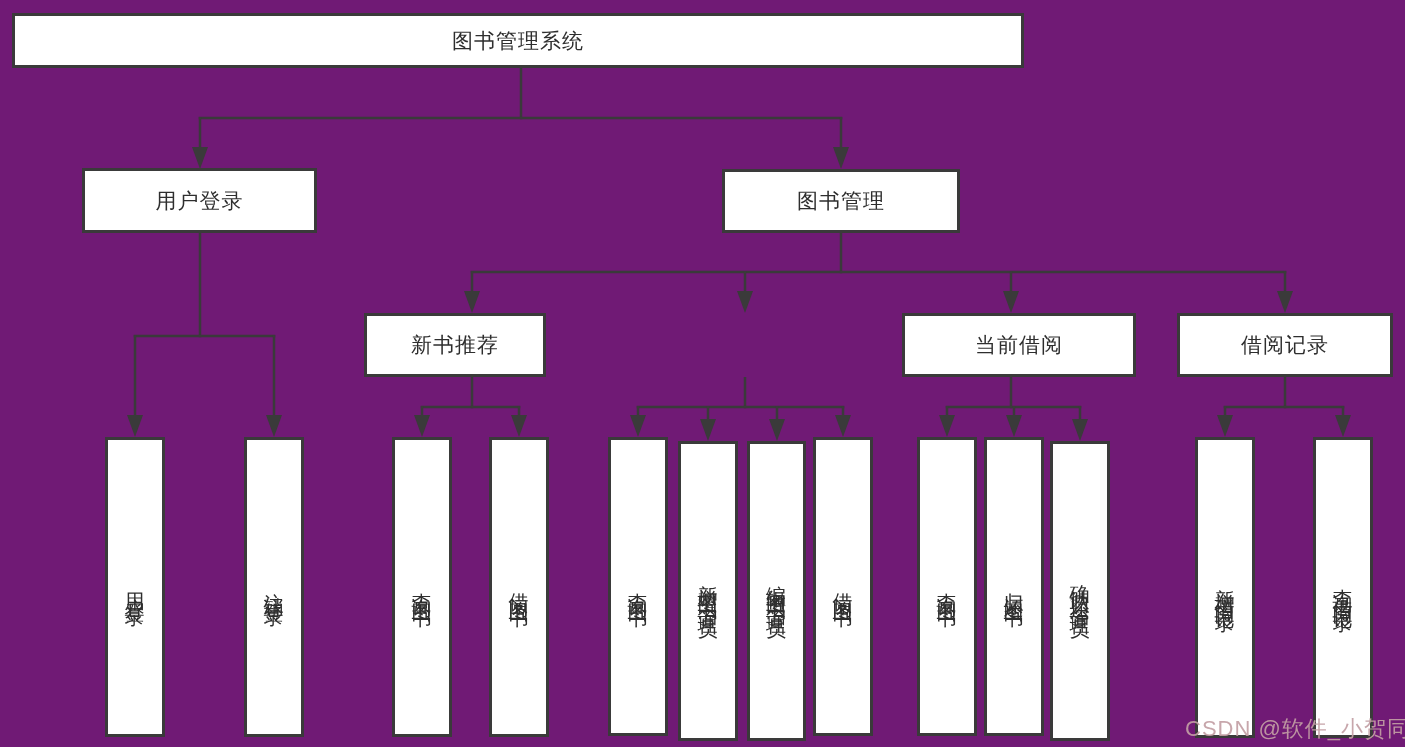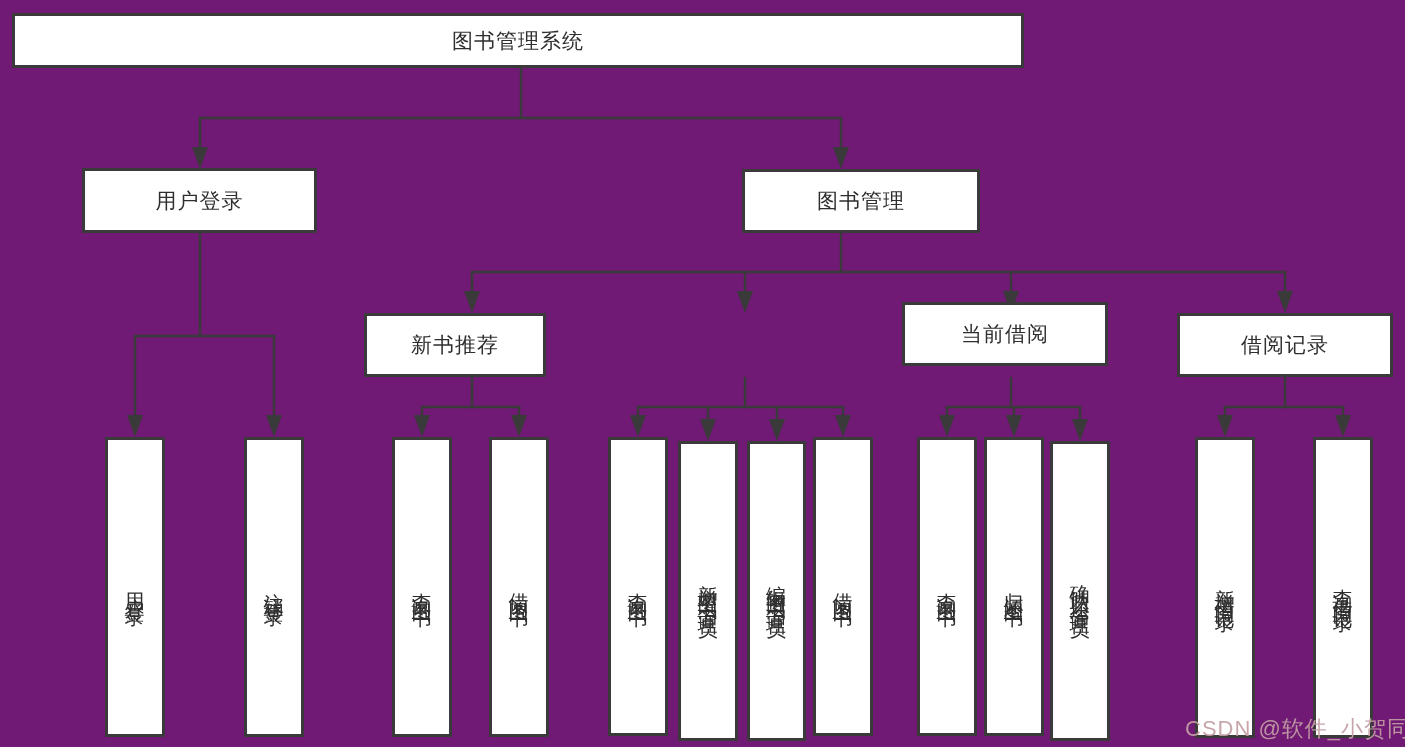--- a/index.html
+++ b/index.html
@@ -126,28 +126,28 @@
     </g>
   </svg>
 
   <div class="box" style="left:12px;top:13px;width:1012px;height:55px">
     <span class="lbl">图书管理系统</span>
   </div>
 
   <div class="box" style="left:82px;top:168px;width:235px;height:65px">
     <span class="lbl">用户登录</span>
   </div>
-  <div class="box" style="left:742px;top:169px;width:238px;height:64px">
+  <div class="box" style="left:722px;top:169px;width:238px;height:64px">
     <span class="lbl">图书管理</span>
   </div>
 
   <div class="box" style="left:364px;top:313px;width:182px;height:64px">
     <span class="lbl">新书推荐</span>
   </div>
-  <div class="box" style="left:902px;top:302px;width:206px;height:64px">
+  <div class="box" style="left:902px;top:313px;width:234px;height:64px">
     <span class="lbl">当前借阅</span>
   </div>
   <div class="box" style="left:1177px;top:313px;width:216px;height:64px">
     <span class="lbl">借阅记录</span>
   </div>
 
   <div class="box vert" style="left:105px;top:437px;width:60px;height:300px">
     <span class="lbl">用户登录</span>
   </div>
   <div class="box vert" style="left:244px;top:437px;width:60px;height:300px">

